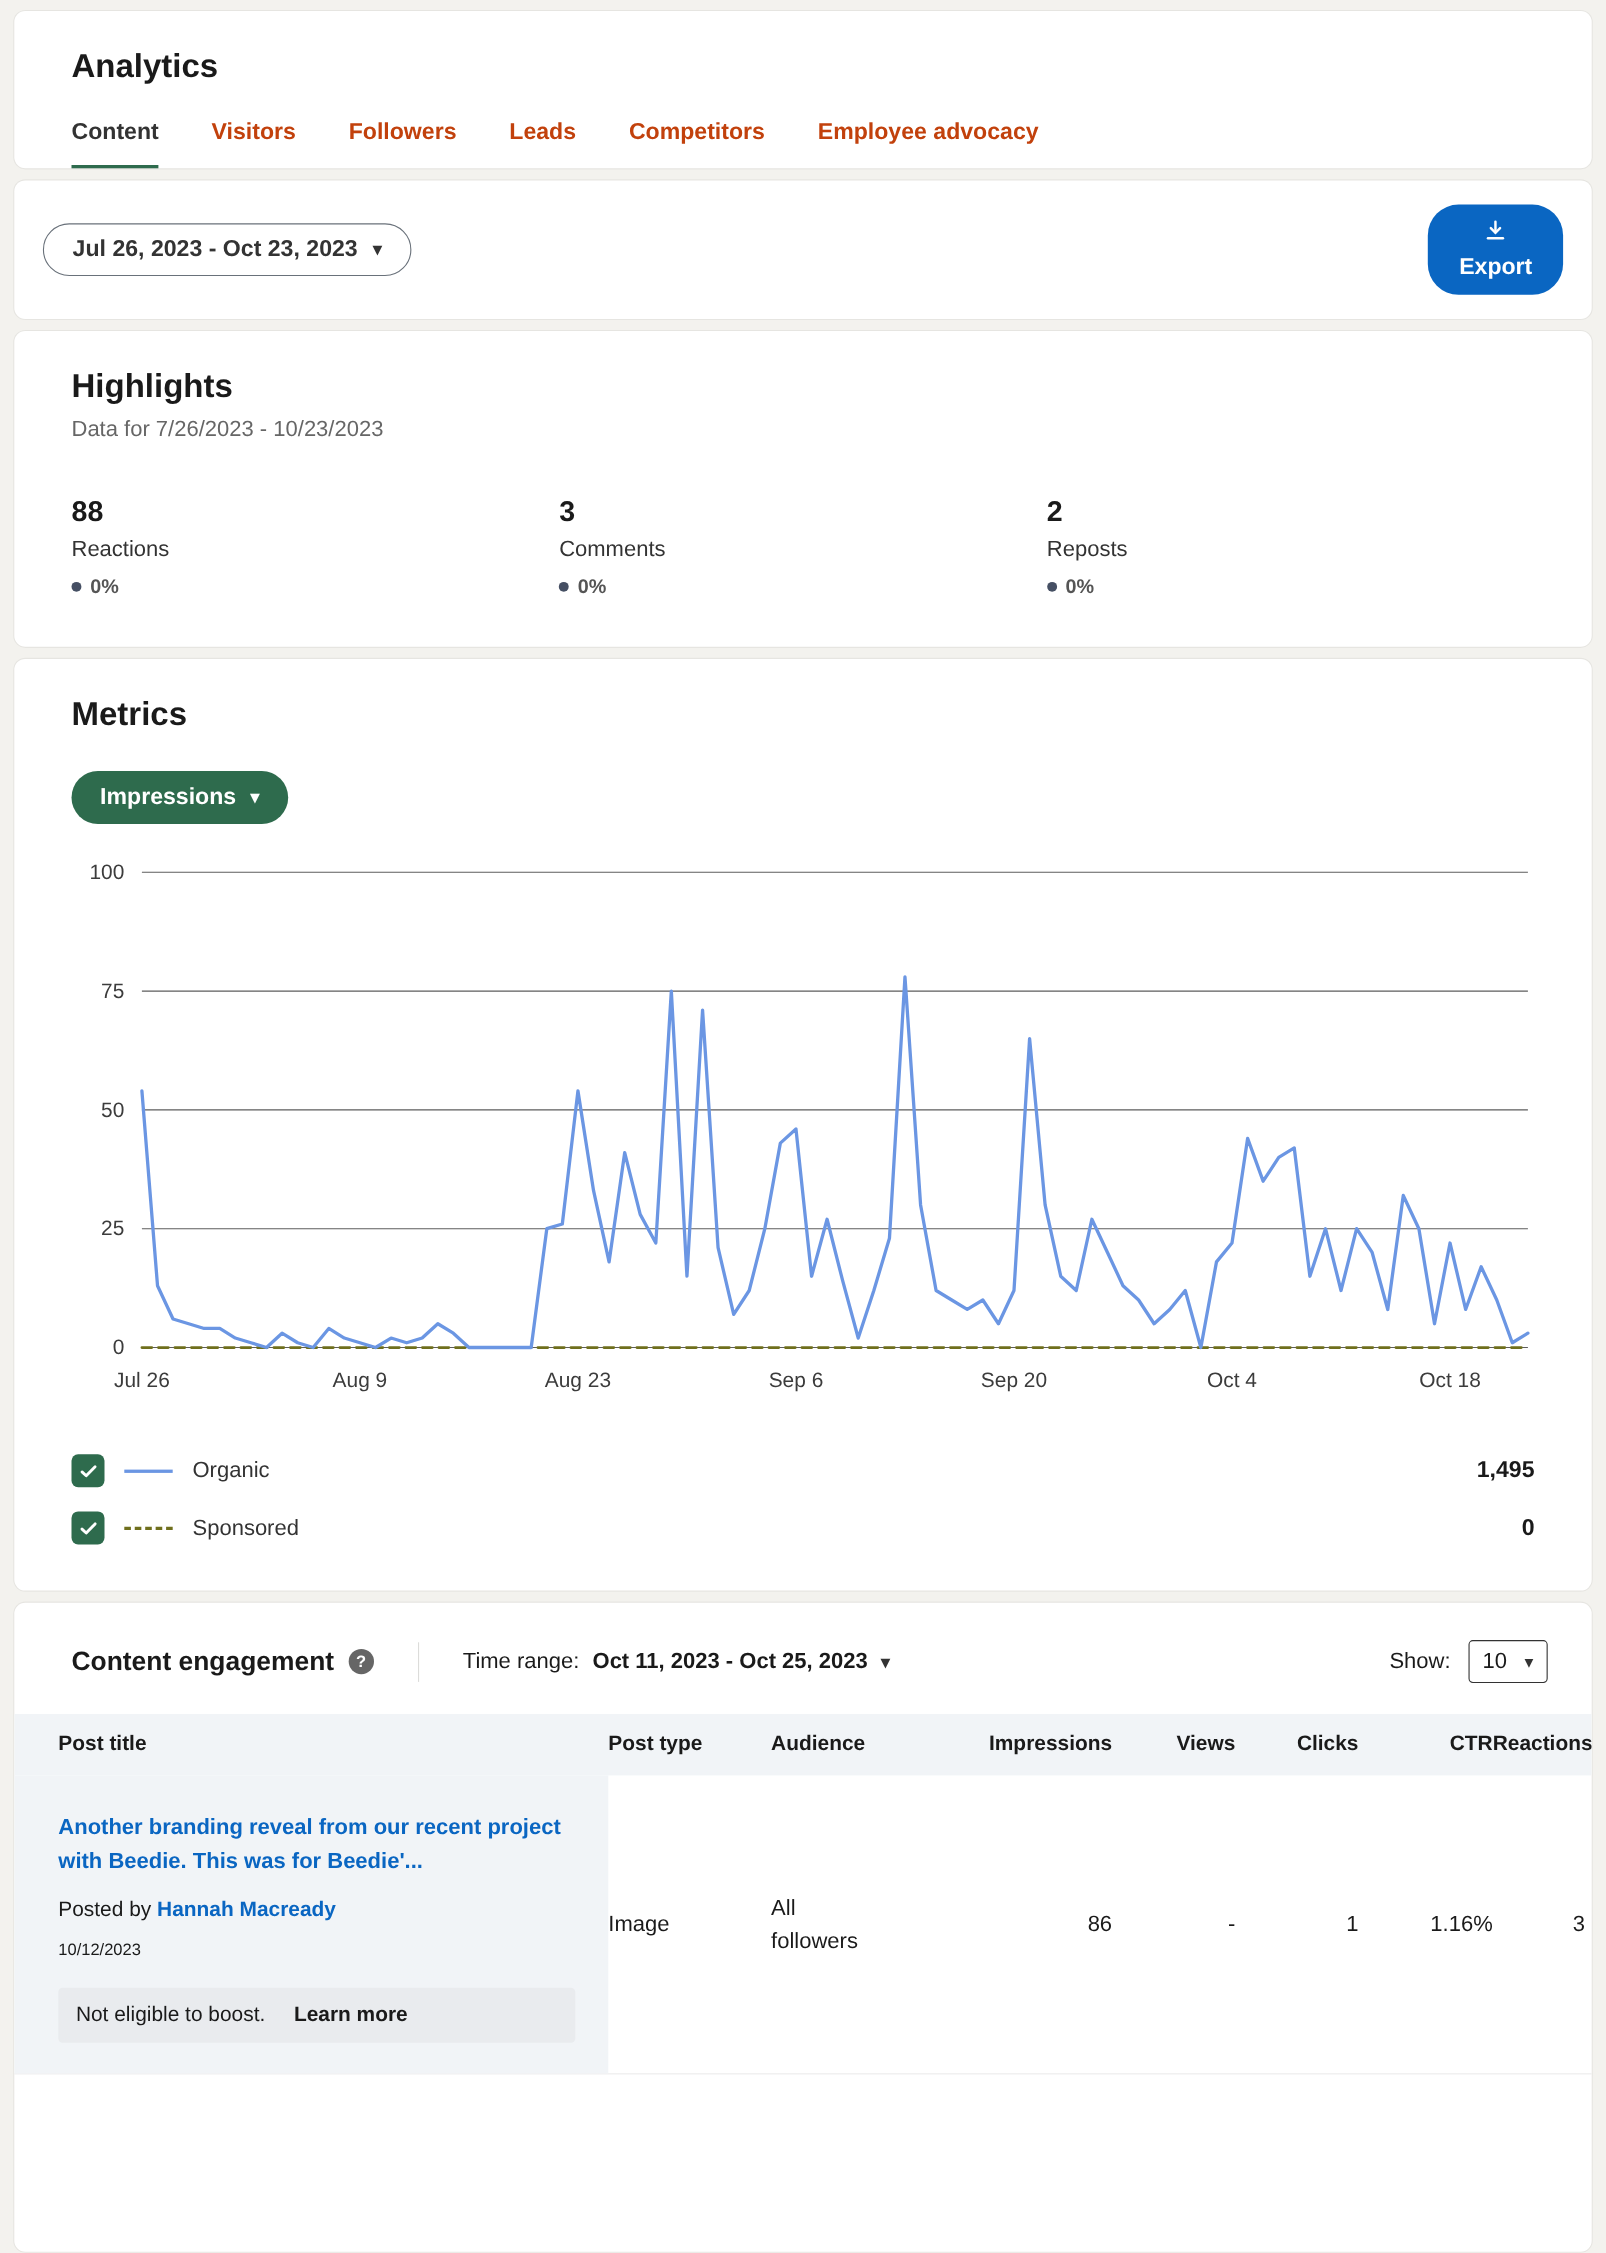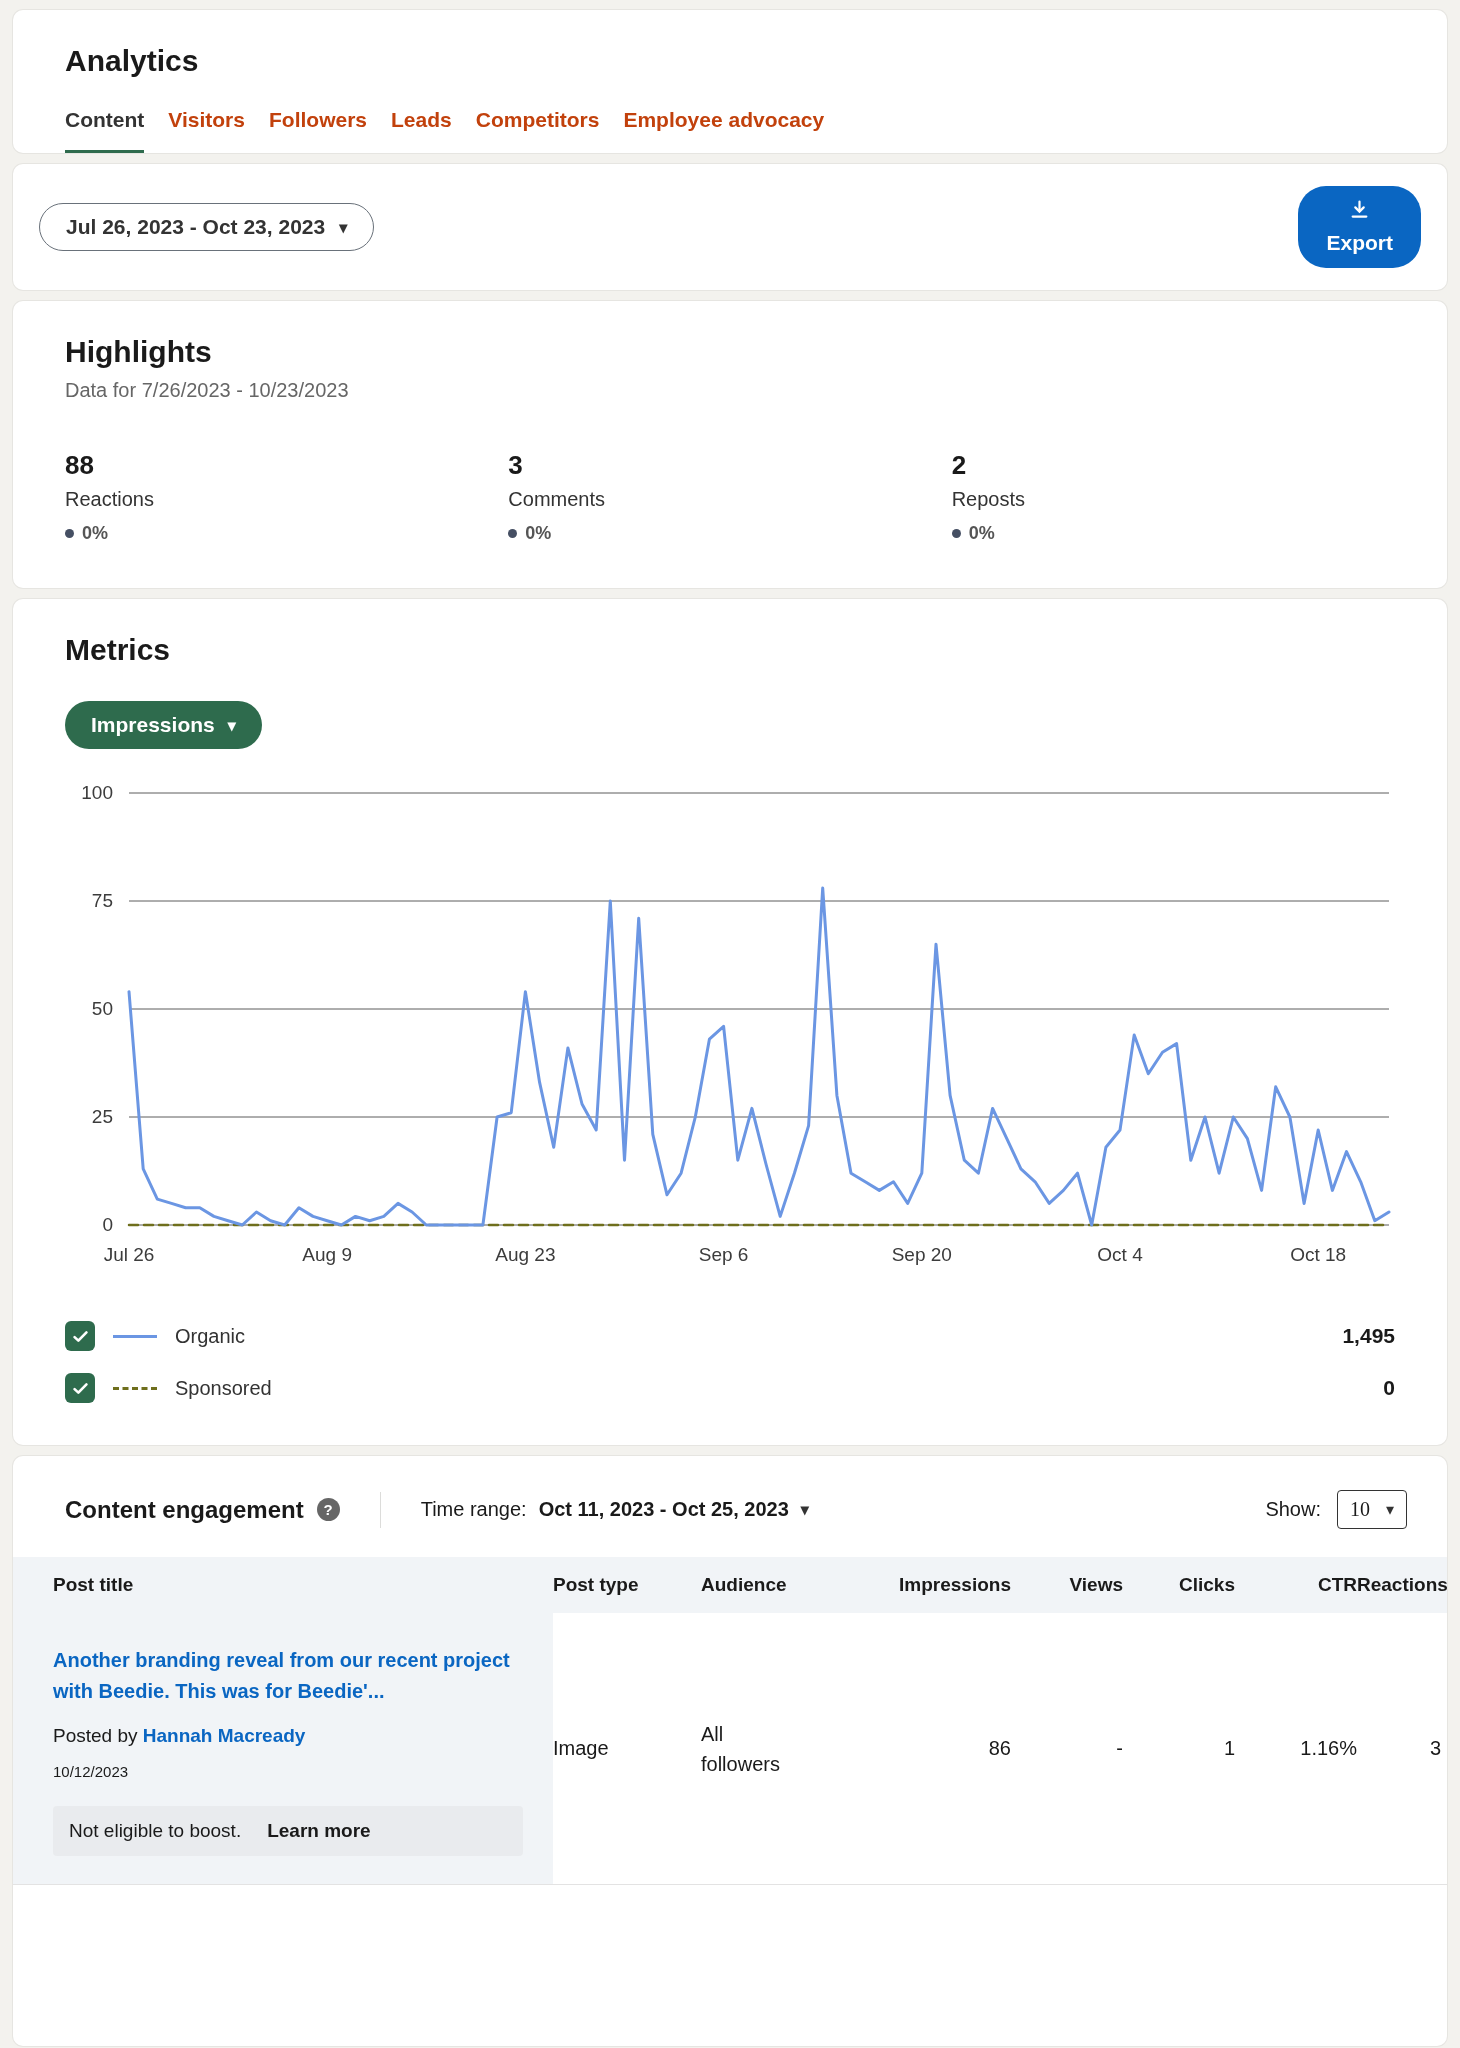--- a/index.html
+++ b/index.html
@@ -8,21 +8,21 @@
     background:#f3f2ee;
     font-family:"Liberation Sans",sans-serif;
     color:#1a1a1a;
   }
   .page{padding:10px 13px;display:flex;flex-direction:column;gap:11px;}
   .card{background:#fff;border-radius:10px;box-shadow:0 0 0 1px rgba(0,0,0,.05);}
 
   
   .header-card{padding:34px 52px 0;}
   h1{margin:0;font-size:30px;font-weight:700;}
-  .tabs{display:flex;gap:24px;margin-top:30px;}
+  .tabs{display:flex;gap:48px;margin-top:30px;}
   .tab{font-size:21px;font-weight:600;color:#c2410c;padding-bottom:18px;cursor:pointer;}
   .tab.active{color:#333;border-bottom:3px solid #2e6b4d;}
 
   
   .toolbar{display:flex;justify-content:space-between;align-items:center;padding:22px 26px;gap:15px;}
   .date-pill{display:inline-flex;align-items:center;gap:14px;border:1.5px solid #69717a;background:#fff;
     border-radius:28px;padding:11px 26px;font-size:21px;font-weight:600;color:#333;cursor:pointer;
     font-family:"Liberation Sans",sans-serif;}
   .caret{font-size:16px;color:#333;}
   .export-btn{display:inline-flex;align-items:center;gap:11px;background:#0a66c2;color:#fff;border:none;
@@ -61,21 +61,21 @@
   .engagement{padding:30px 0 0;min-height:560px;}
   .eng-header{display:flex;align-items:center;padding:4px 40px 28px 52px;}
   .eng-title{font-size:24px;font-weight:700;}
   .help{width:23px;height:23px;border-radius:50%;background:#666;color:#fff;font-size:15px;font-weight:700;
     display:flex;align-items:center;justify-content:center;margin-left:13px;cursor:pointer;flex:none;}
   .vdiv{width:1px;height:36px;background:#dcdcda;margin:0 40px;}
   .time-label{font-size:20px;color:#1a1a1a;}
   .time-value{font-size:20px;font-weight:700;margin-left:12px;display:inline-flex;gap:12px;align-items:center;cursor:pointer;}
   .show-group{margin-left:auto;display:flex;align-items:center;gap:16px;font-size:20px;}
   .show-select{display:inline-flex;align-items:center;gap:16px;border:1px solid #333;border-radius:4px;
-    padding:7px 12px;font-size:20px;cursor:pointer;background:#fff;font-family:Liberation Serif, serif;}
+    padding:7px 12px;font-size:20px;cursor:pointer;background:#fff;font-family:Liberation Sans, sans-serif;}
 
   .table{width:100%;overflow:hidden;}
   .thead{display:flex;background:#f1f4f7;}
   .th{font-size:19px;font-weight:700;padding:17px 0;color:#1a1a1a;}
   .col-title{width:540px;box-sizing:border-box;padding-left:40px;padding-right:24px;flex:none;}
   .col-type{width:148px;flex:none;}
   .col-aud{width:142px;flex:none;}
   .col-imp{width:168px;flex:none;text-align:right;}
   .col-views{width:112px;flex:none;text-align:right;}
   .col-clicks{width:112px;flex:none;text-align:right;}

